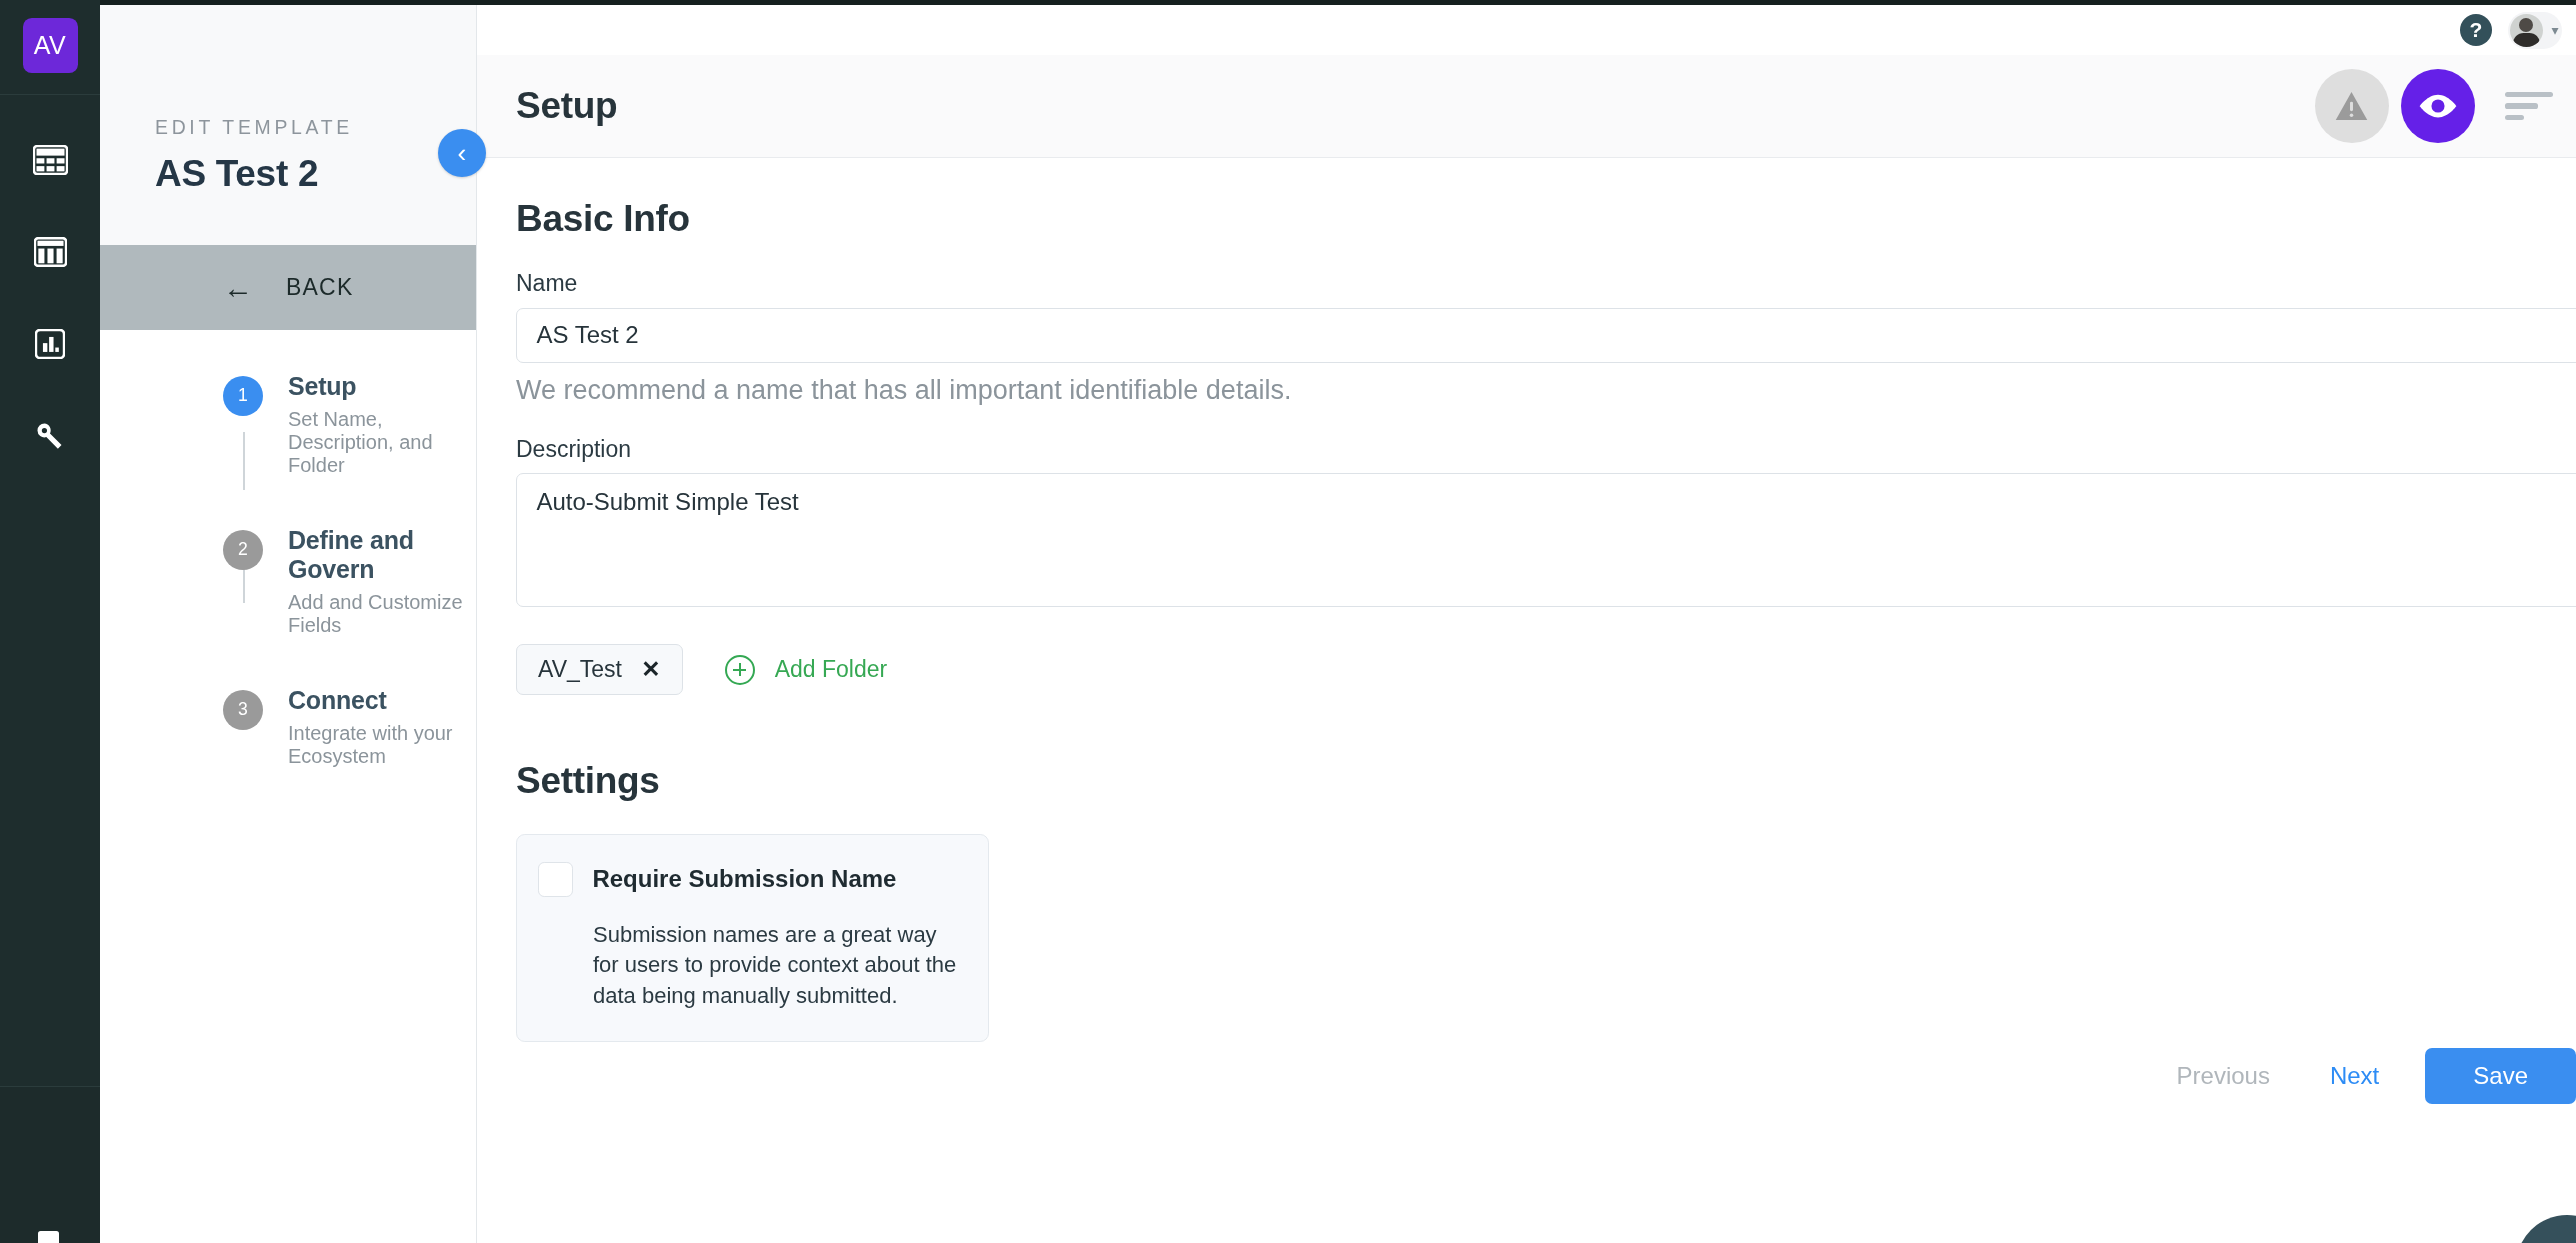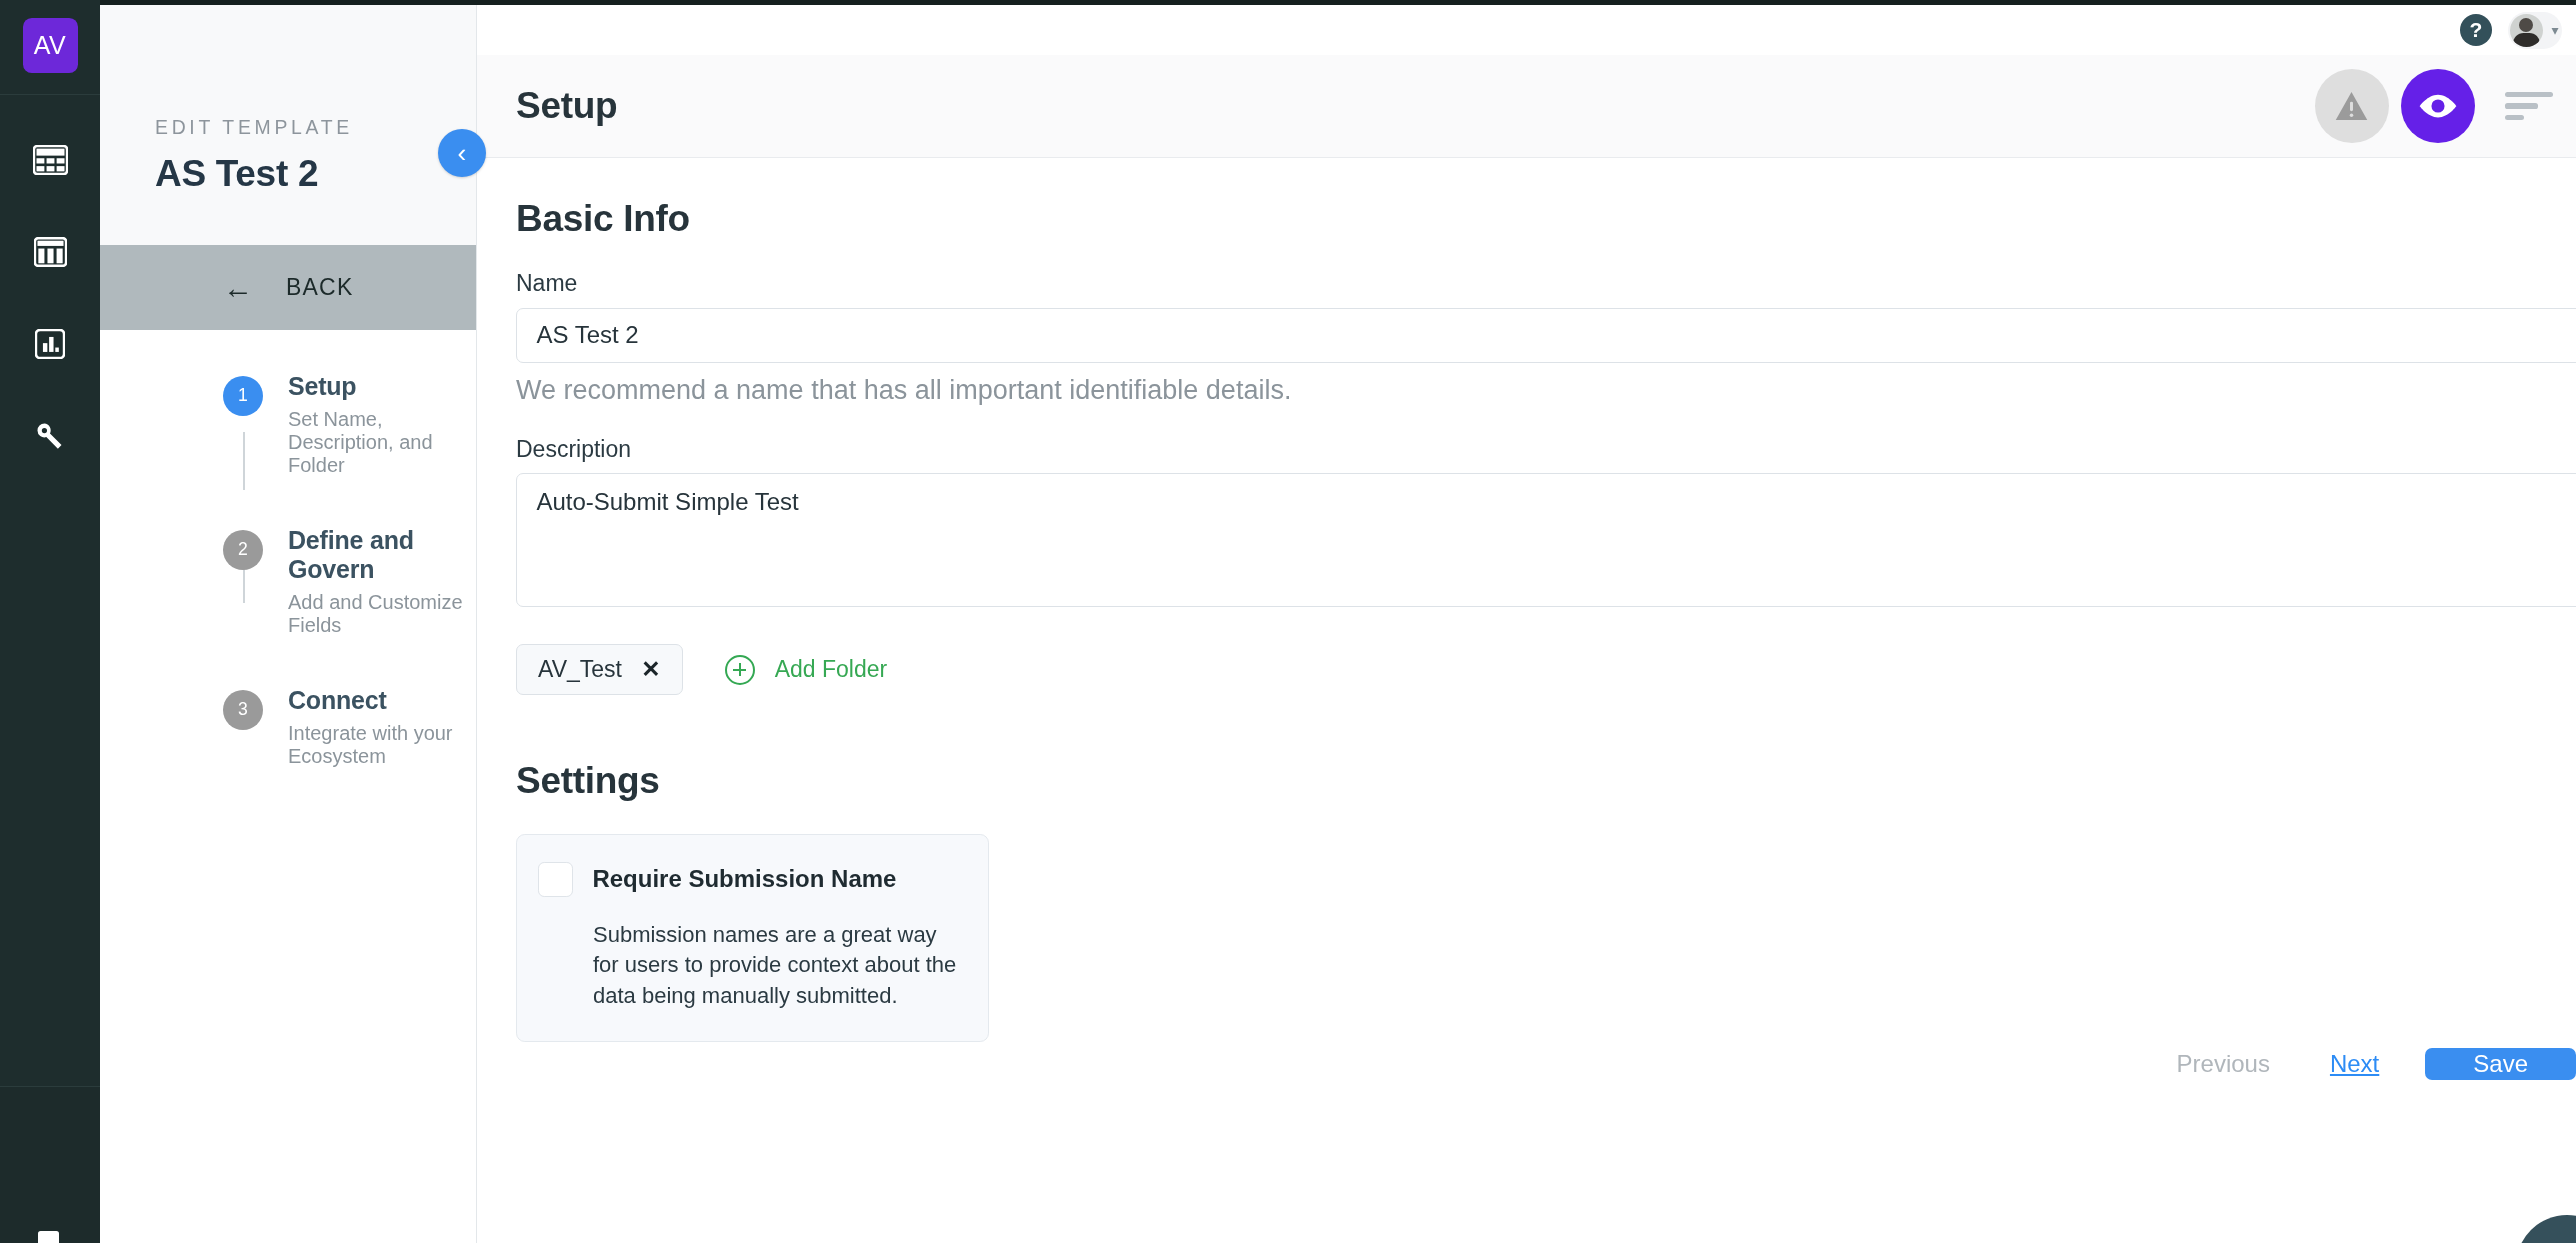--- a/index.html
+++ b/index.html
@@ -209,24 +209,24 @@
     padding: 8.8px;
   }
   .highlight-box .card { width: 100%; height: 100%; }
 
   
   .footer-nav {
     position: absolute; right: 0; top: 1048px;
     display: flex; align-items: center; gap: 0;
   }
   .lnk-prev { font-size: 24px; color: #b0b6bb; padding: 0 30px; cursor: pointer; }
-  .lnk-next { font-size: 24px; color: #2d8cf5; padding: 0 30px; cursor: pointer; text-decoration: underline; }
+  .lnk-next { font-size: 24px; color: #2d8cf5; padding: 0 30px; cursor: pointer; }
   .btn-save {
     background: #3a8ef0; color: #ffffff; font-size: 24px;
-    border-radius: 7px; padding: 2px 48px; margin-left: 16px; cursor: pointer;
+    border-radius: 7px; padding: 14px 48px; margin-left: 16px; cursor: pointer;
   }
 
   
   .fab {
     position: absolute; left: 2516px; top: 1215px;
     width: 102px; height: 102px; border-radius: 50%;
     background: #35505b;
   }
 </style>
 </head>

